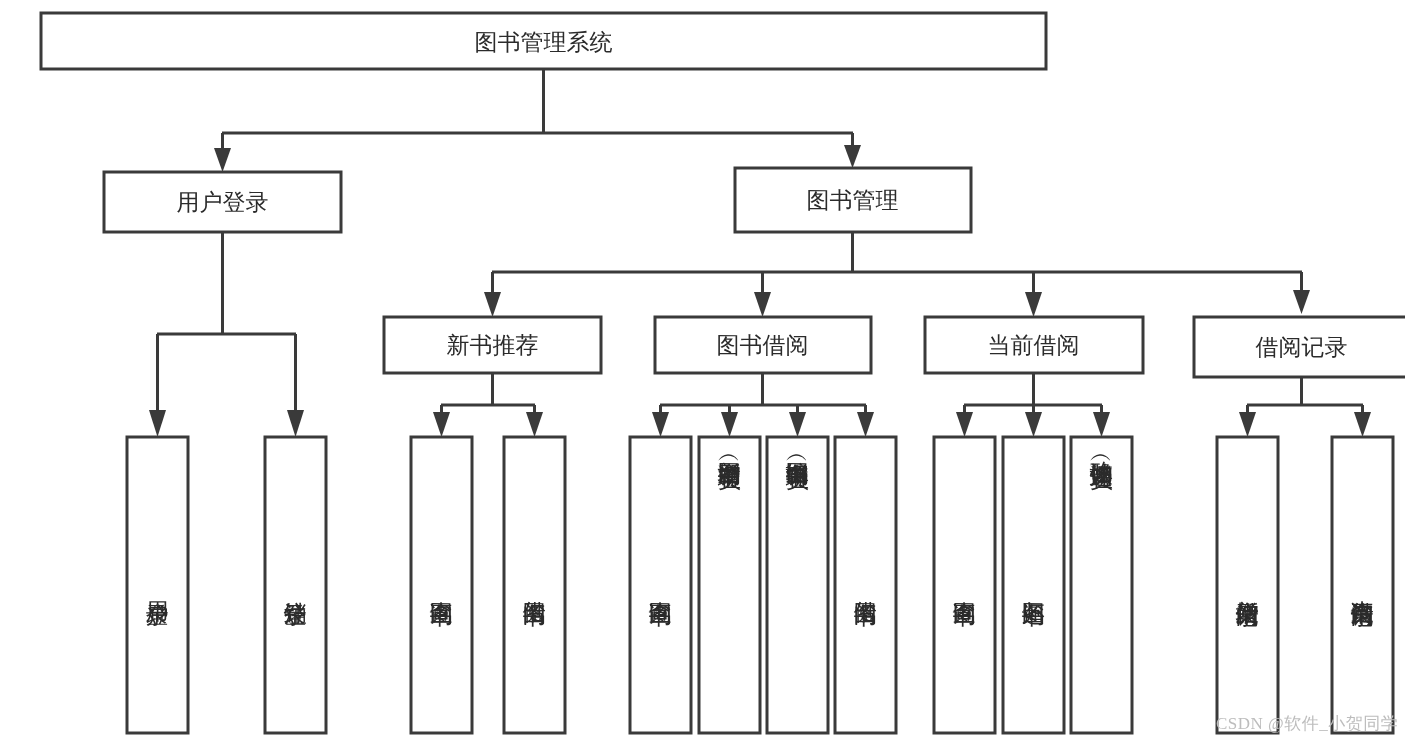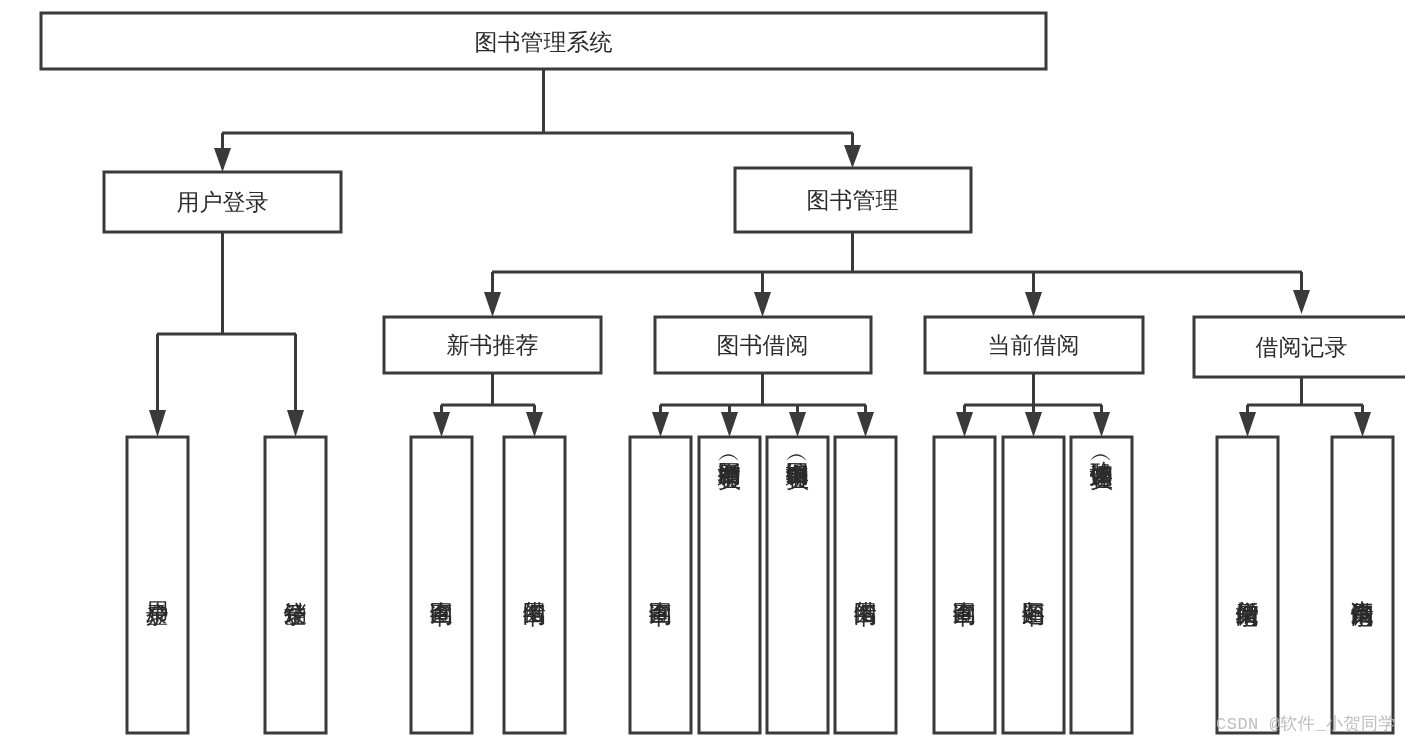--- a/index.html
+++ b/index.html
@@ -65,21 +65,21 @@
     position: absolute;
     display: flex;
     align-items: center;
     justify-content: center;
     pointer-events: none;
   }
   .watermark {
     position: absolute;
     left: 1193px;
     top: 712px;
-    font-family: Liberation Mono, monospace;
+    font-family: Liberation Serif, serif;
     font-size: 17px;
     color: #bdbdbd;
     white-space: nowrap;
     letter-spacing: 0.5px;
   }
 </style>
 </head>
 <body>
 
 <div id="diagram-root">

